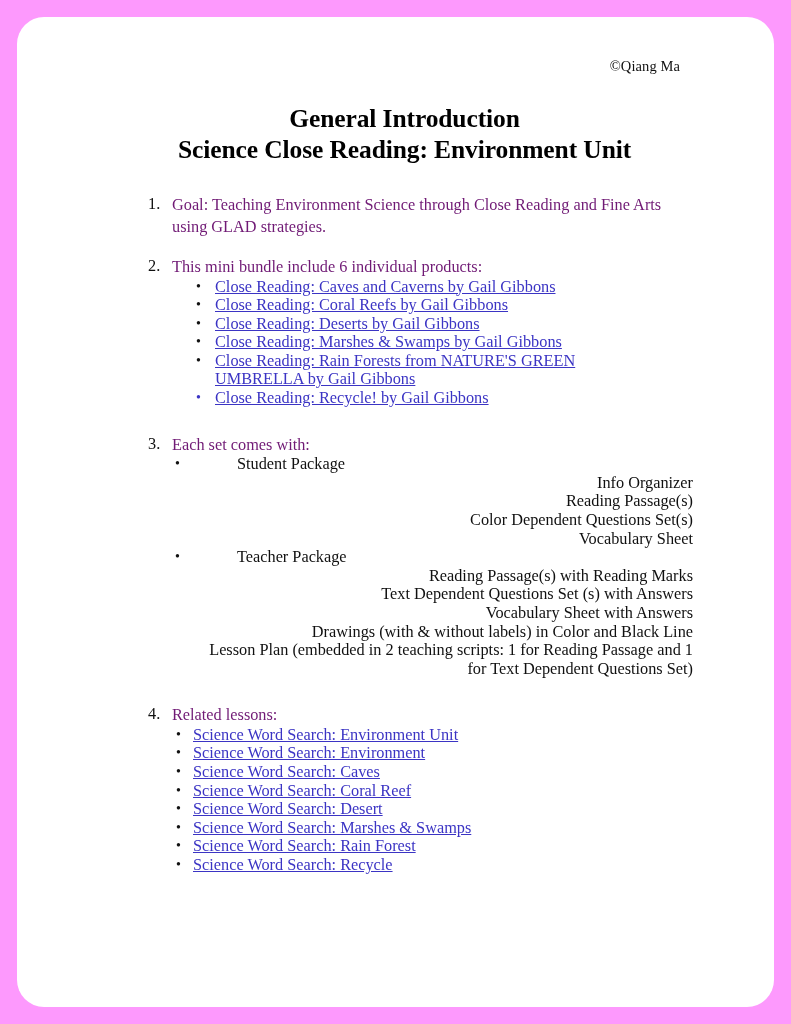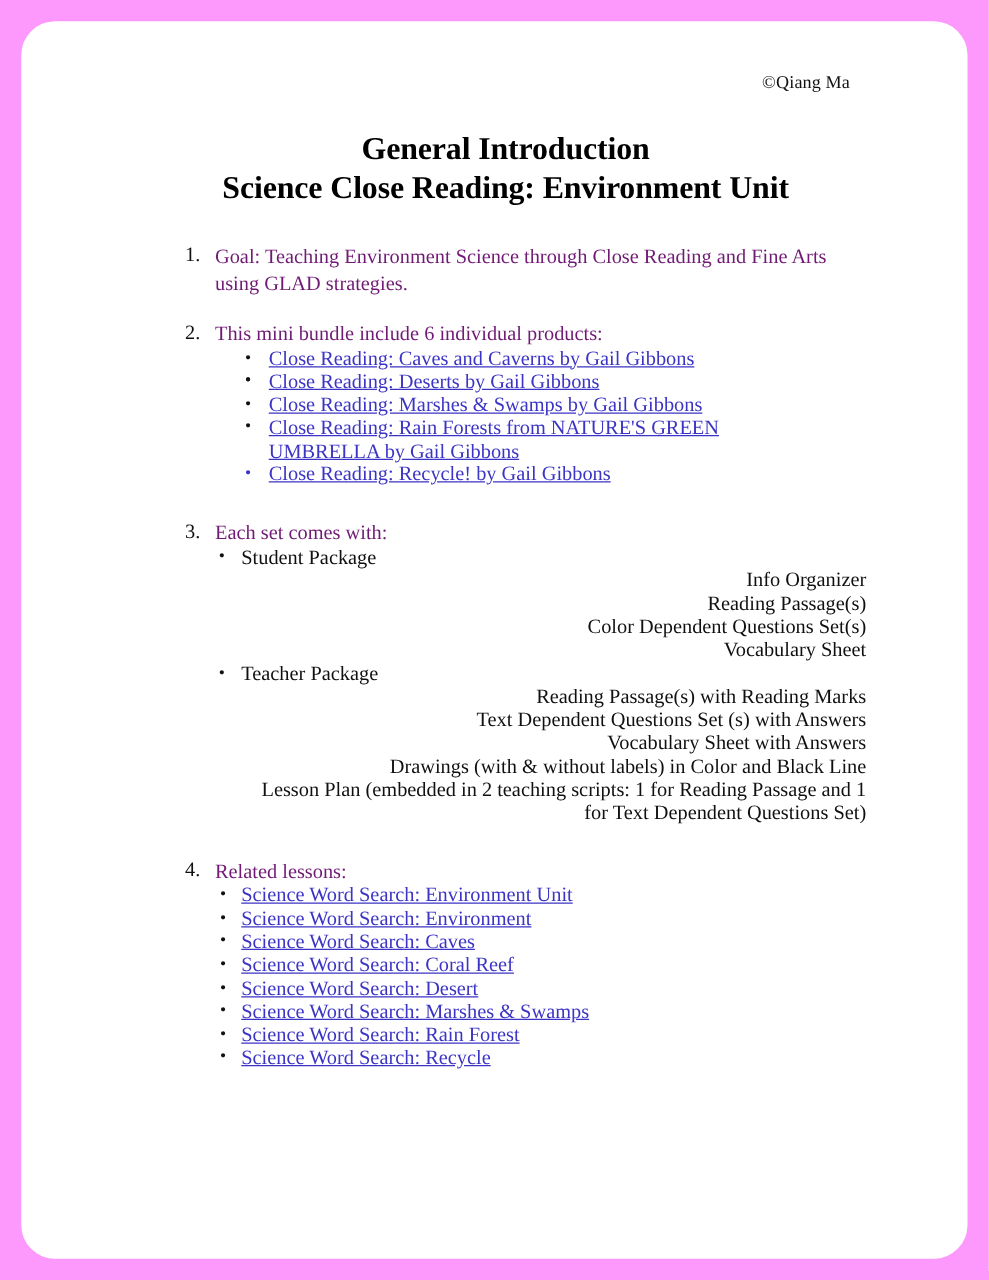--- a/index.html
+++ b/index.html
@@ -114,21 +114,21 @@
   }
 
   
   .blist-deep .bullet-row { padding-left: 198px; }
   .blist-deep .bullet-dot { left: 179px; }
   .blist-deep .bullet-label { max-width: 428px; }
 
   
   .blist-mid .bullet-row { padding-left: 176px; }
   .blist-mid .bullet-dot { left: 158px; }
-  .blist-mid .bullet-label { max-width: 500px; }
+  .blist-mid .bullet-label { max-width: 500px; margin-left: 44px; }
 
   
   .blist-shallow .bullet-row { padding-left: 176px; }
   .blist-shallow .bullet-dot { left: 159px; }
   .blist-shallow .bullet-label { max-width: 500px; }
 
   .sub-lines {
     display: block;
     line-height: 18.6px;
   }
@@ -168,20 +168,21 @@
         <span class="num-text">This mini bundle include 6 individual products:</span>
       </div>
 
       <ul class="blist blist-deep">
         <li class="bullet-row">
           <span class="bullet-dot">•</span>
           <span class="bullet-label doc-link">Close Reading: Caves and Caverns by Gail Gibbons</span>
         </li>
         <li class="bullet-row">
           <span class="bullet-dot">•</span>
+          <span class="bullet-label doc-link">Close Reading: Coral Reefs by Gail Gibbons</span>
         </li>
         <li class="bullet-row">
           <span class="bullet-dot">•</span>
           <span class="bullet-label doc-link">Close Reading: Deserts by Gail Gibbons</span>
         </li>
         <li class="bullet-row">
           <span class="bullet-dot">•</span>
           <span class="bullet-label doc-link">Close Reading: Marshes &amp; Swamps by Gail Gibbons</span>
         </li>
         <li class="bullet-row">

